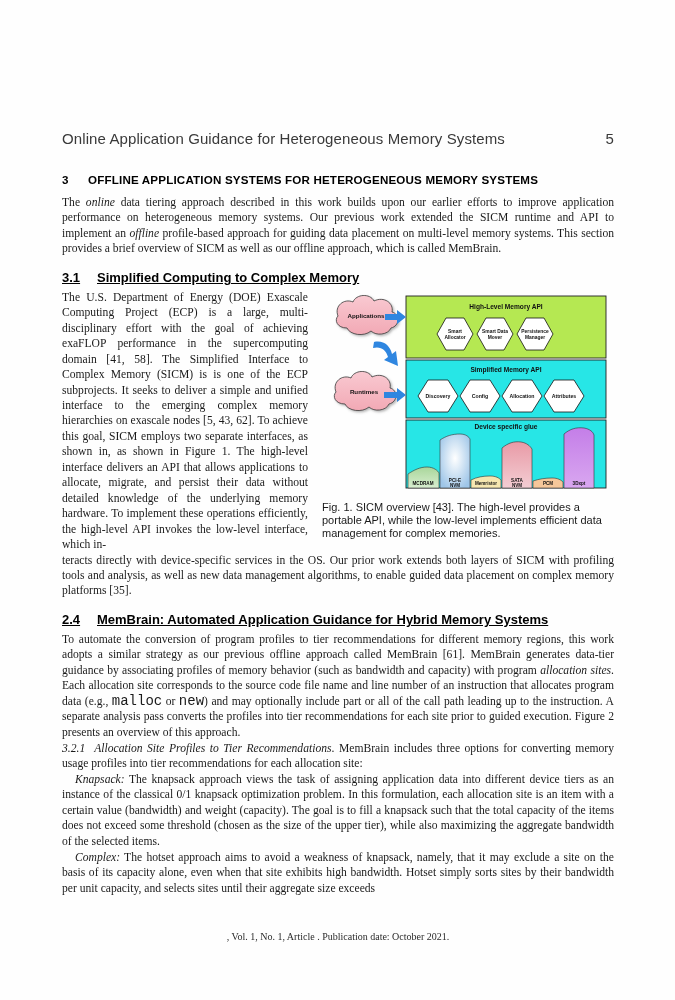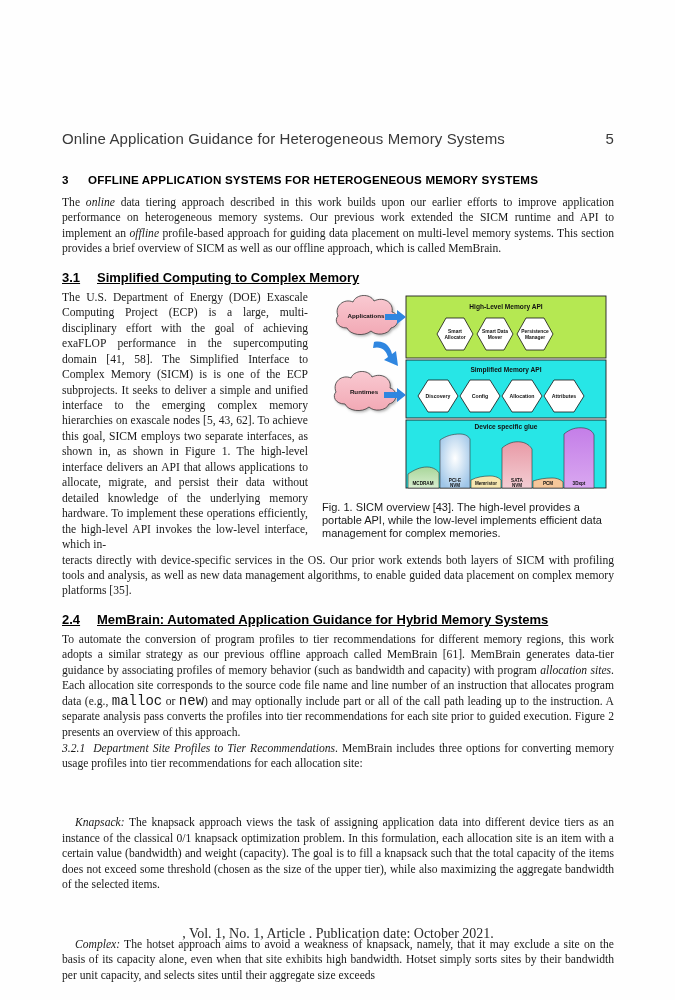--- a/index.html
+++ b/index.html
@@ -68,21 +68,21 @@
 
   p {
     margin: 0 0 0 0;
     font-size: 11.6px;
     line-height: 15.45px;
     text-align: justify;
     text-justify: inter-word;
     hyphens: none;
   }
   p + p { margin-top: 0.5px; }
-  .indent { text-indent: 13px; margin-top: 44px; }
+  .indent { text-indent: 13px; }
   .mono { font-family: "Liberation Mono", monospace; font-size: 14px; }
   i, em { }
 
   
   .wrapzone { position: relative; }
   .figbox {
     float: right;
     width: 292px;
     margin: 2px 0 4px 14px;
   }
@@ -105,21 +105,21 @@
     height: 200px;
   }
 
   
   .footer {
     position: absolute;
     left: 0;
     bottom: 0;
     width: 552px;
     text-align: center;
-    font-size: 14px;
+    font-size: 10px;
     color: #2a2a2a;
   }
   .clear { clear: both; }
 </style>
 </head>
 <body>
 
 <div class="page">
   <div class="content">
 
@@ -256,21 +256,21 @@
       <p>teracts directly with device-specific services in the OS. Our prior work extends both layers of SICM with profiling tools and analysis, as well as new data management algorithms, to enable guided data placement on complex memory platforms [35].</p>
     </div>
 
     <h2 class="subsec">
       <span class="num">2.4</span>
       <span>MemBrain: Automated Application Guidance for Hybrid Memory Systems</span>
     </h2>
 
     <p><span>To automate the conversion of program profiles to tier recommendations for different memory regions, this work adopts a similar strategy as our previous offline approach called MemBrain [61]. MemBrain generates data-tier guidance by associating profiles of memory behavior (such as bandwidth and capacity) with program </span><i>allocation sites</i><span>. Each allocation site corresponds to the source code file name and line number of an instruction that allocates program data (e.g., </span><span class="mono">malloc</span><span> or </span><span class="mono">new</span><span>) and may optionally include part or all of the call path leading up to the instruction. A separate analysis pass converts the profiles into tier recommendations for each site prior to guided execution. Figure 2 presents an overview of this approach.</span></p>
 
-    <p><i>3.2.1</i>&nbsp;&nbsp;<i>Department Site Profiles to Tier Recommendations</i><span>. MemBrain includes three options for converting memory usage profiles into tier recommendations for each allocation site:</span></p>
+    <p><i>3.2.1</i>&nbsp;&nbsp;<i>Allocation Site Profiles to Tier Recommendations</i><span>. MemBrain includes three options for converting memory usage profiles into tier recommendations for each allocation site:</span></p>
 
     <p class="indent"><i>Knapsack:</i><span> The knapsack approach views the task of assigning application data into different device tiers as an instance of the classical 0/1 knapsack optimization problem. In this formulation, each allocation site is an item with a certain value (bandwidth) and weight (capacity). The goal is to fill a knapsack such that the total capacity of the items does not exceed some threshold (chosen as the size of the upper tier), while also maximizing the aggregate bandwidth of the selected items.</span></p>
 
     <p class="indent"><i>Complex:</i><span> The hotset approach aims to avoid a weakness of knapsack, namely, that it may exclude a site on the basis of its capacity alone, even when that site exhibits high bandwidth. Hotset simply sorts sites by their bandwidth per unit capacity, and selects sites until their aggregate size exceeds</span></p>
 
   </div>
 
   <div class="footer" style="left:62px; bottom:58px;">, Vol. 1, No. 1, Article . Publication date: October 2021.</div>
 </div>
 

